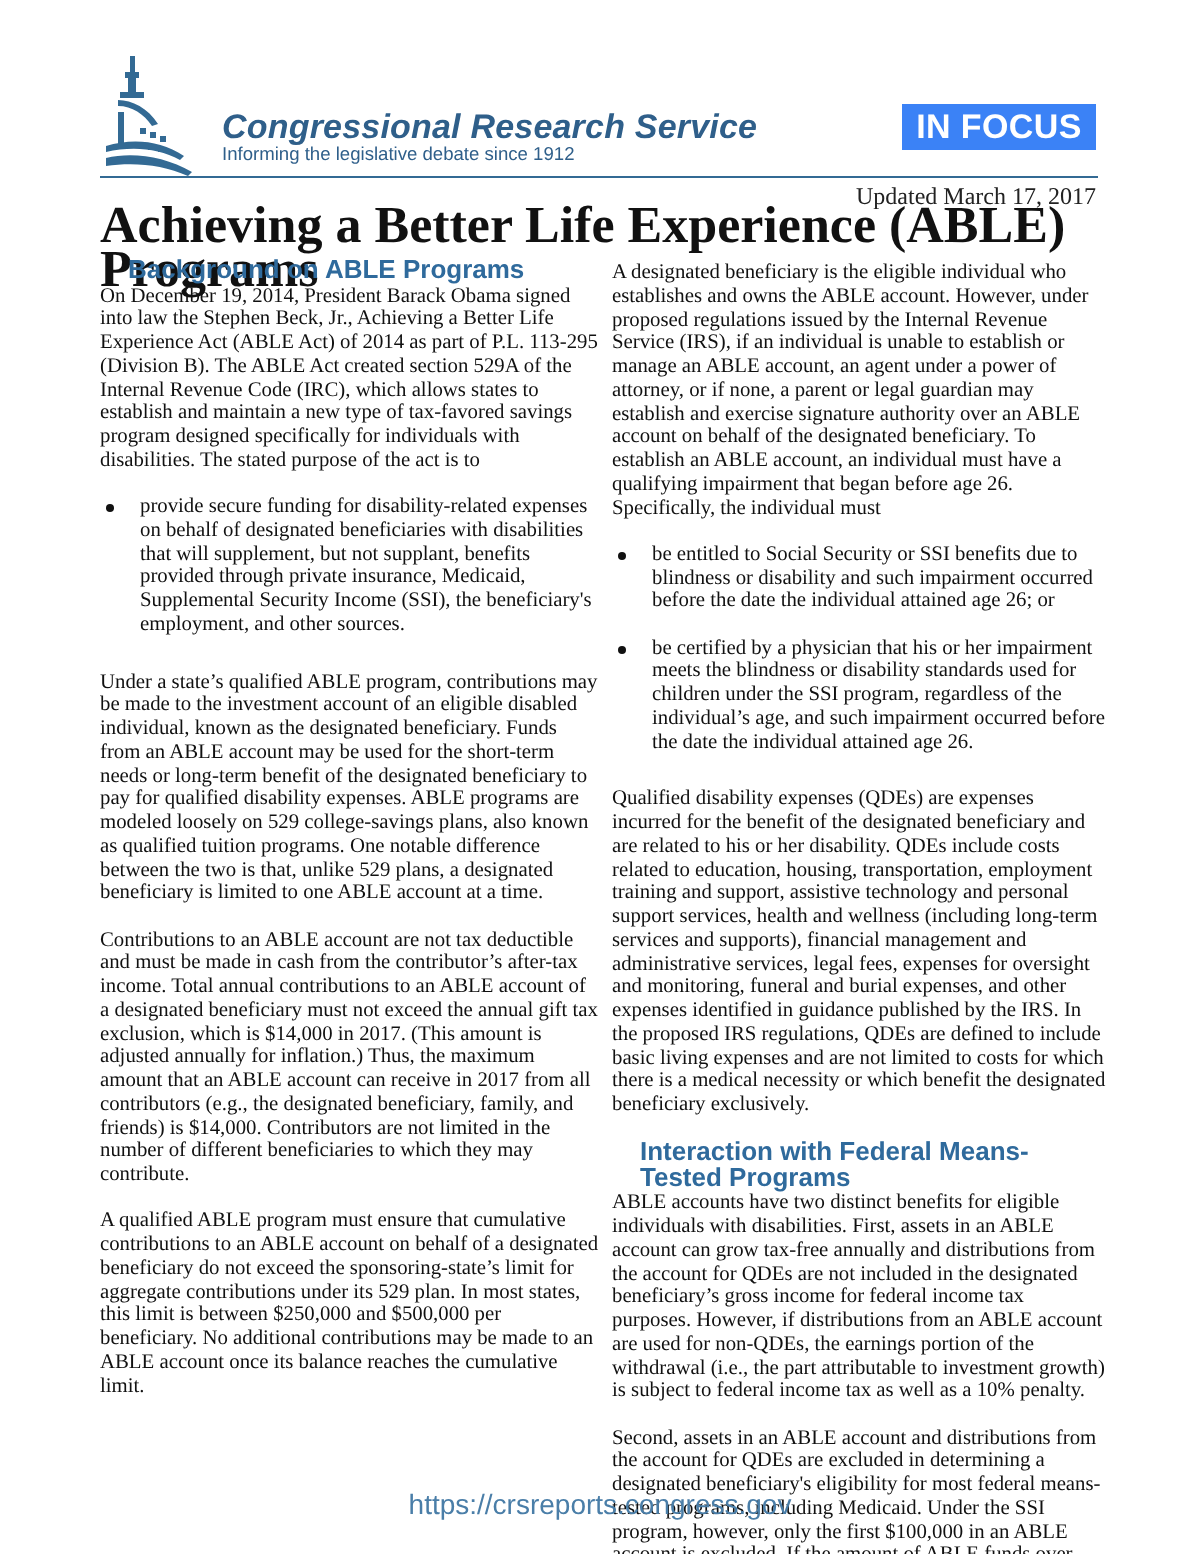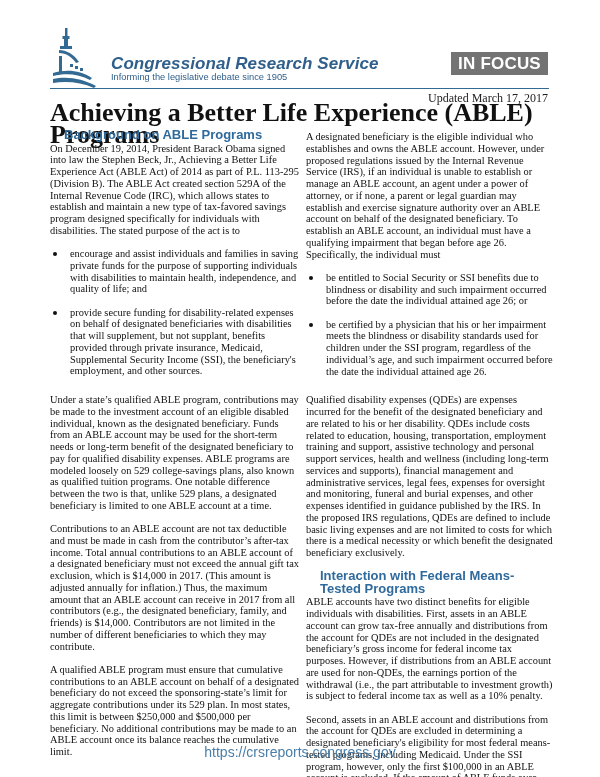--- a/index.html
+++ b/index.html
@@ -1,21 +1,21 @@
 <!DOCTYPE html>
 <html><head>
 <meta charset="utf-8">
 <style>
   html, body { margin:0; padding:0; background:#ffffff; }
   body { width:600px; height:777px; position:relative; overflow:hidden; font-family:"Liberation Serif", serif; color:#111; }
   .logo { position:absolute; left:52px; top:26px; width:52px; height:64px; }
   .brand { position:absolute; left:111px; top:57px; }
   .brand-name { font-family:"Liberation Sans", sans-serif; font-weight:bold; font-style:italic; font-size:17px; color:#2f5f8a; letter-spacing:0.1px; line-height:14px; }
   .brand-tag { font-family:"Liberation Sans", sans-serif; font-size:9.3px; color:#2f5f8a; line-height:11px; margin-top:1px; }
-  .infocus { position:absolute; left:451px; top:52px; width:97px; height:23px; background:#737373; color:#fff; font-family:"Liberation Sans", sans-serif; font-weight:bold; font-size:17px; line-height:23px; text-align:center; letter-spacing:0.2px; }
+  .infocus { position:absolute; left:451px; top:52px; width:97px; height:23px; background:#3b82f6; color:#fff; font-family:"Liberation Sans", sans-serif; font-weight:bold; font-size:17px; line-height:23px; text-align:center; letter-spacing:0.2px; }
   .rule { position:absolute; left:50px; top:88px; width:499px; height:1px; background:#336a94; }
   .updated { position:absolute; right:52px; top:91px; font-size:12px; color:#222; }
   .title { position:absolute; left:50px; top:102px; font-size:26px; font-weight:bold; margin:0; line-height:22px; }
   .col { position:absolute; top:129px; width:250px; font-size:10.4px; line-height:11.75px; }
   .col.left { left:50px; }
   .col.right { left:306px; width:248px; top:131px; }
   .h2 { font-family:"Liberation Sans", sans-serif; font-weight:bold; color:#2f6a9c; font-size:13px; line-height:12.5px; margin:0 0 1px 14px; }
   p { margin:0 0 11.5px 0; }
   ul { margin:0 0 11.5px 0; padding:0; list-style:none; }
   li { position:relative; padding-left:20px; margin-bottom:11.5px; }
@@ -39,34 +39,33 @@
     <rect x="28" y="42" width="3" height="3"></rect>
     <path d="M1 47 C14 43 28 44 40 52 L38 54 C27 48 14 47 1 50 Z"></path>
     <path d="M1 53 C14 50 30 52 44 60 L42 62 C29 56 14 55 1 57 Z"></path>
     <rect x="22" y="46" width="2.5" height="3"></rect>
     <rect x="27" y="47" width="2.5" height="3"></rect>
   </g>
 </svg>
 
 <div class="brand">
   <div class="brand-name">Congressional Research Service</div>
-  <div class="brand-tag">Informing the legislative debate since 1905</div>
+  <div class="brand-tag">Informing the legislative debate since 1912</div>
 </div>
 
 <div class="infocus">IN FOCUS</div>
 <div class="rule"></div>
 <div class="updated">Updated March 17, 2017</div>
 
 <h1 class="title">Achieving a Better Life Experience (ABLE) Programs</h1>
 
 <div class="col left">
   <h2 class="h2">Background on ABLE Programs</h2>
   <p>On December 19, 2014, President Barack Obama signed into law the Stephen Beck, Jr., Achieving a Better Life Experience Act (ABLE Act) of 2014 as part of P.L. 113-295 (Division B). The ABLE Act created section 529A of the Internal Revenue Code (IRC), which allows states to establish and maintain a new type of tax-favored savings program designed specifically for individuals with disabilities. The stated purpose of the act is to</p>
   <ul>
-    <li><span class="dot"></span><span>encourage and assist individuals and families in saving private funds for the purpose of supporting individuals with disabilities to maintain health, independence, and quality of life; and</span></li>
     <li><span class="dot"></span><span>provide secure funding for disability-related expenses on behalf of designated beneficiaries with disabilities that will supplement, but not supplant, benefits provided through private insurance, Medicaid, Supplemental Security Income (SSI), the beneficiary's employment, and other sources.</span></li>
   </ul>
   <p>Under a state’s qualified ABLE program, contributions may be made to the investment account of an eligible disabled individual, known as the designated beneficiary. Funds from an ABLE account may be used for the short-term needs or long-term benefit of the designated beneficiary to pay for qualified disability expenses. ABLE programs are modeled loosely on 529 college-savings plans, also known as qualified tuition programs. One notable difference between the two is that, unlike 529 plans, a designated beneficiary is limited to one ABLE account at a time.</p>
   <p>Contributions to an ABLE account are not tax deductible and must be made in cash from the contributor’s after-tax income. Total annual contributions to an ABLE account of a designated beneficiary must not exceed the annual gift tax exclusion, which is $14,000 in 2017. (This amount is adjusted annually for inflation.) Thus, the maximum amount that an ABLE account can receive in 2017 from all contributors (e.g., the designated beneficiary, family, and friends) is $14,000. Contributors are not limited in the number of different beneficiaries to which they may contribute.</p>
   <p>A qualified ABLE program must ensure that cumulative contributions to an ABLE account on behalf of a designated beneficiary do not exceed the sponsoring-state’s limit for aggregate contributions under its 529 plan. In most states, this limit is between $250,000 and $500,000 per beneficiary. No additional contributions may be made to an ABLE account once its balance reaches the cumulative limit.</p>
 </div>
 
 <div class="col right">
   <p>A designated beneficiary is the eligible individual who establishes and owns the ABLE account. However, under proposed regulations issued by the Internal Revenue Service (IRS), if an individual is unable to establish or manage an ABLE account, an agent under a power of attorney, or if none, a parent or legal guardian may establish and exercise signature authority over an ABLE account on behalf of the designated beneficiary. To establish an ABLE account, an individual must have a qualifying impairment that began before age 26. Specifically, the individual must</p>
   <ul>

